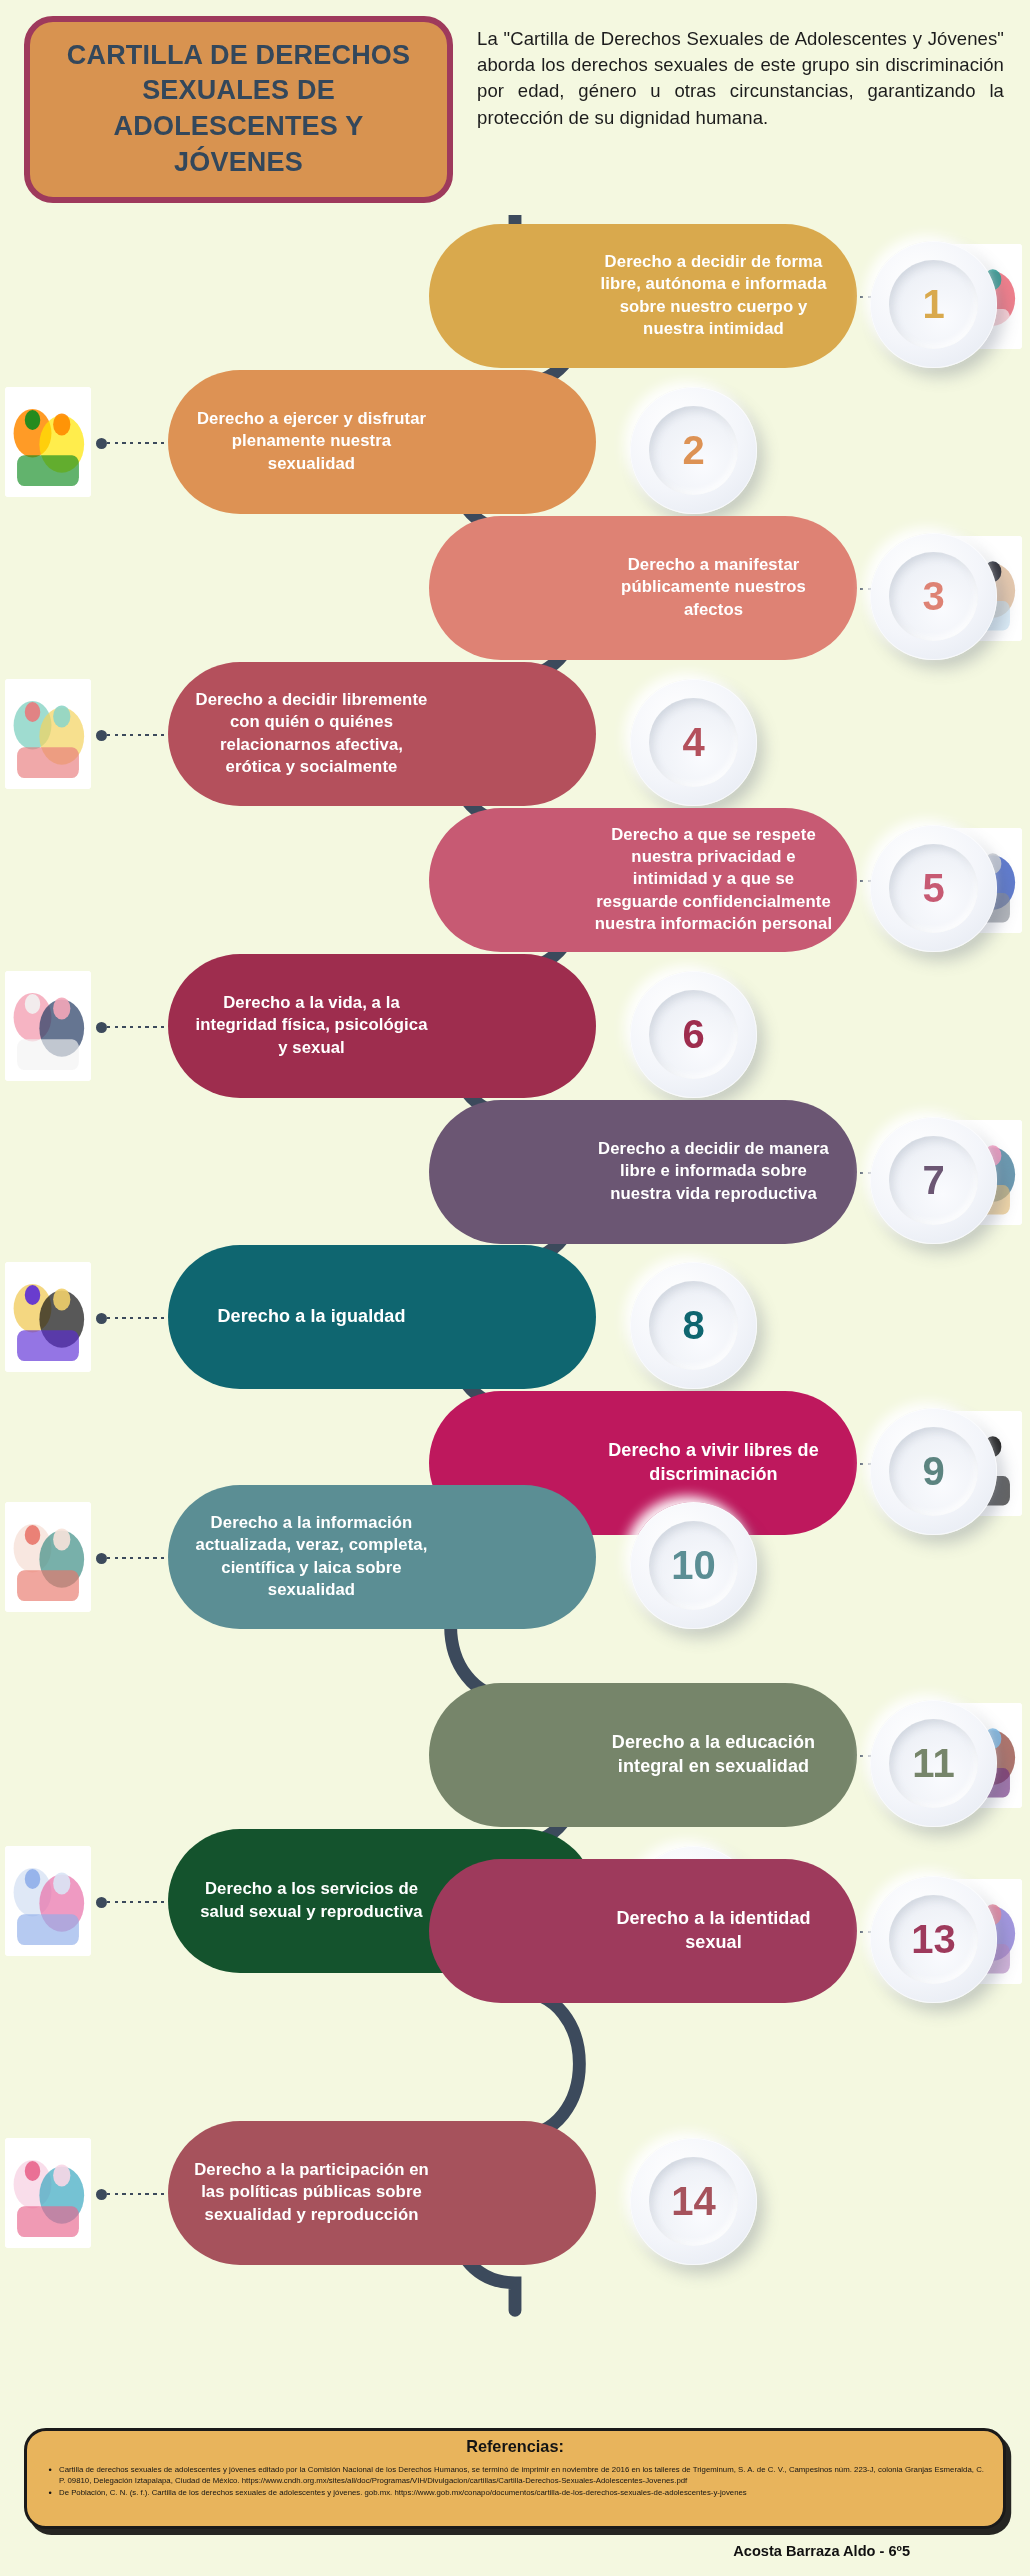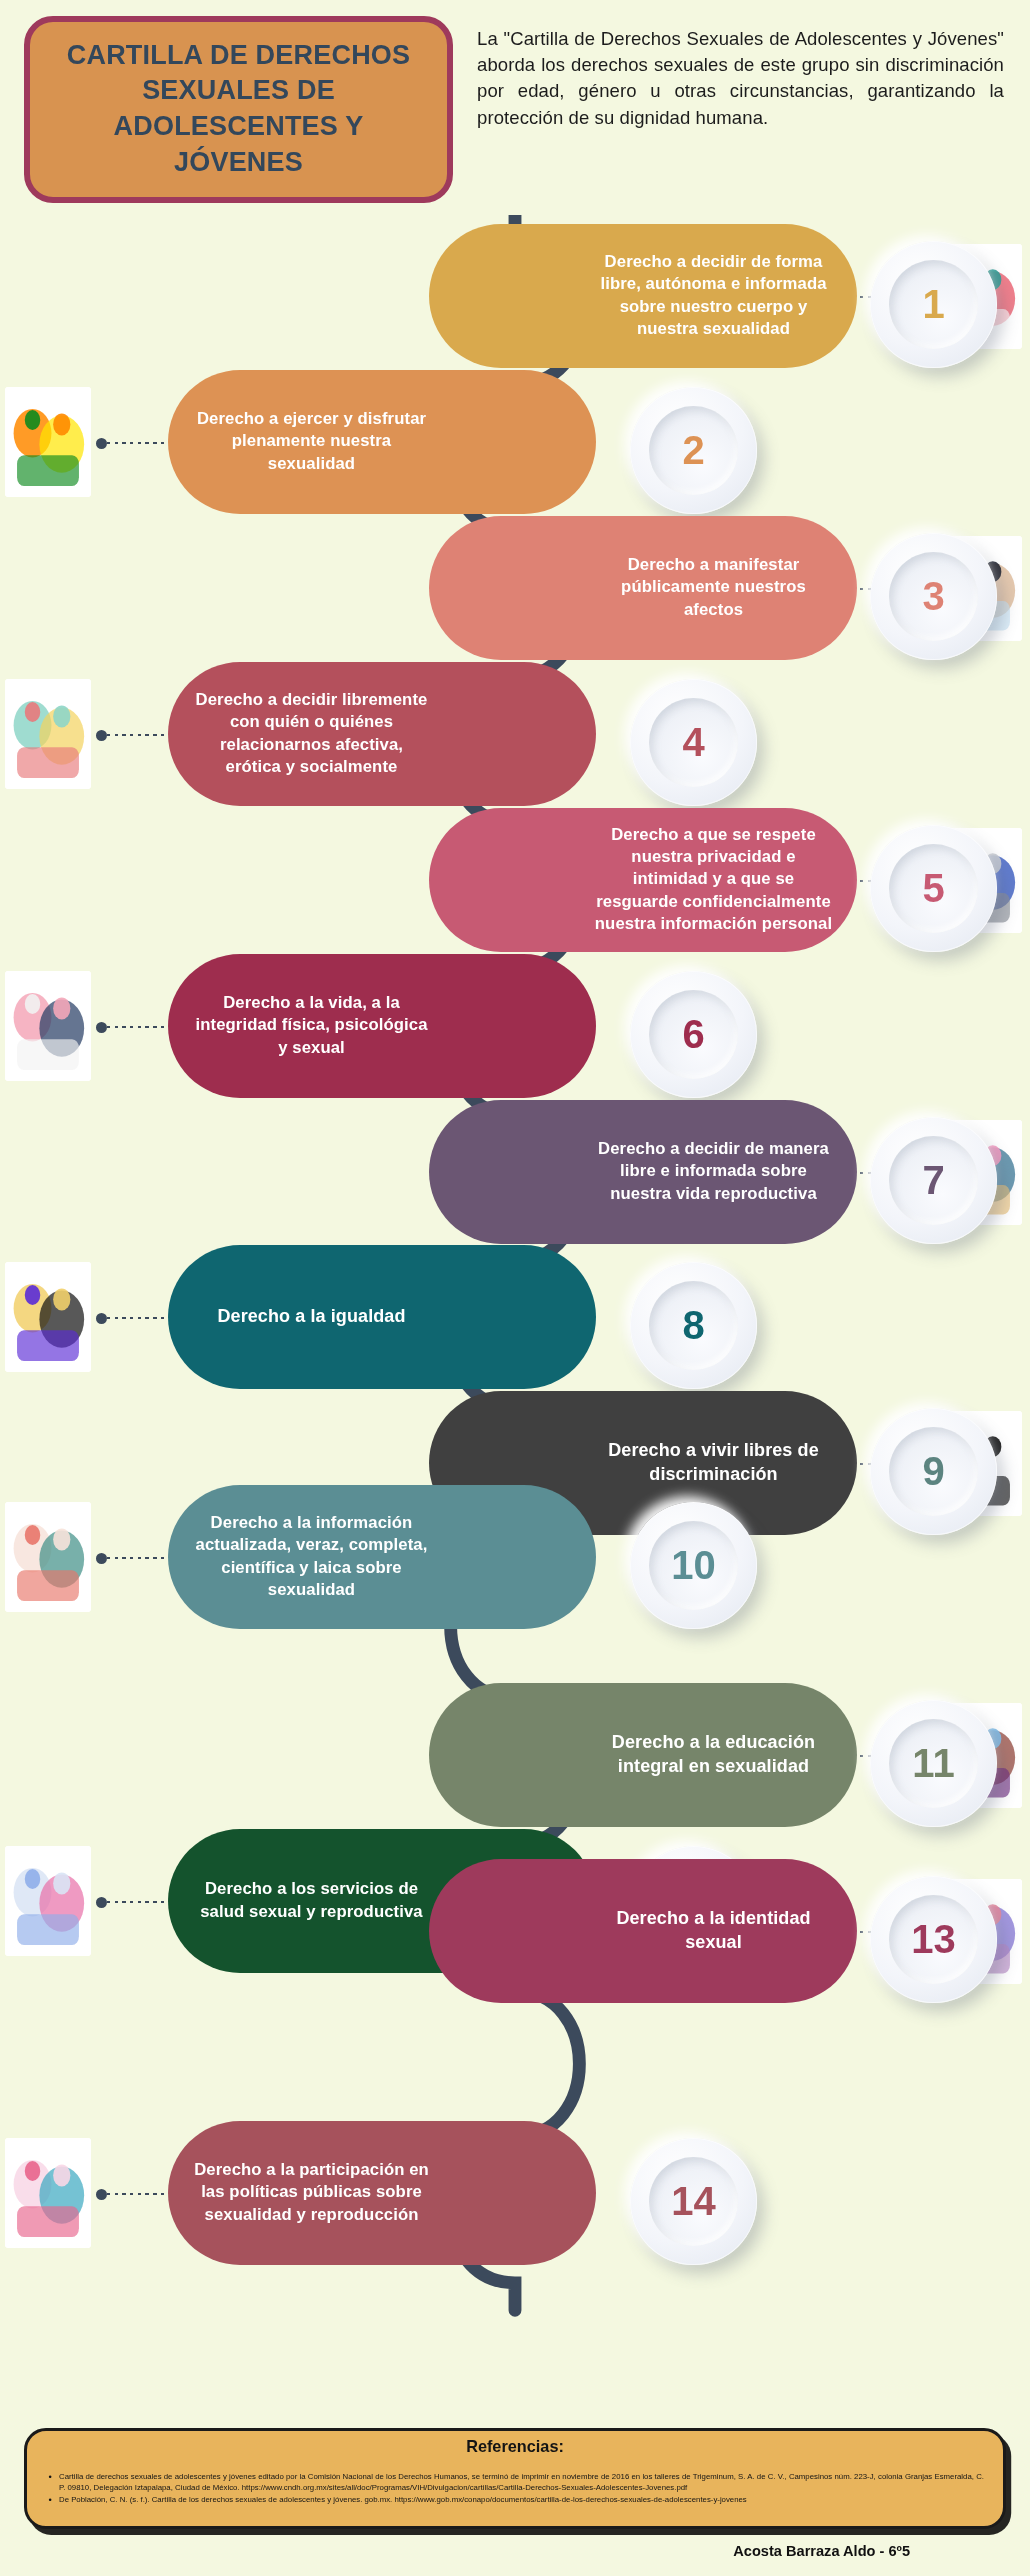--- a/index.html
+++ b/index.html
@@ -149,21 +149,21 @@
     top: 2428px;
     width: 982px;
     height: 101px;
     background: #E8B45C;
     border: 3.4px solid #1A1A1A;
     border-radius: 22px;
     box-shadow: 5.2px 6px 0 rgba(0,0,0,.85);
     padding: 6px 19px 5.2px 19px;
     z-index: 5;
   }
-  .refs h2 { text-align: center; font-size: 16.3px; font-weight: bold; color: #141414; margin-bottom: 16px; }
+  .refs h2 { text-align: center; font-size: 16.3px; font-weight: bold; color: #141414; margin-bottom: 9px; }
   .refs ul { list-style: none; }
   .refs li {
     position: relative;
     padding-left: 13px;
     font-size: 7.8px;
     line-height: 1.37;
     color: #141414;
     text-align: justify;
     margin-bottom: 1.7px;
   }
@@ -207,21 +207,21 @@
            L 600 1728 C 700 1728 700 1898 600 1898
            L 600 1898 C 500 1898 500 2068 600 2068
            L 600 2068 C 700 2068 700 2238 600 2238
            L 600 2238 C 500 2238 500 2408 600 2408
            L 600 2408 L 600 2440"></path>
 </svg>
 
 <div id="rows-root">
     <div class="row" style="top: 215px;">
       <div class="capsule right" style="background: rgb(217, 169, 77);">
-        <div class="txt">Derecho a decidir de forma libre, autónoma e informada sobre nuestro cuerpo y nuestra sexualidad</div>
+        <div class="txt">Derecho a decidir de forma libre, autónoma e informada sobre nuestro cuerpo y nuestra intimidad</div>
         <div class="badge">
           <span class="num" style="color: rgb(217, 169, 77);">1</span>
         </div>
       </div>
       <div class="connector" style="top: 76px; left: 860px; width: 72px;">
         <div class="dash"></div>
         <div class="dot"></div>
       </div>
       <div class="illus" style="left: 936px; top: 29px; width: 86px; height: 105px;">
         <svg viewBox="0 0 100 100" preserveAspectRatio="none">
@@ -382,21 +382,21 @@
     <rect width="100" height="100" fill="#FFFFFF"></rect>
     <circle cx="32" cy="42" r="22" fill="#F2D06B" opacity=".85"></circle>
     <circle cx="66" cy="52" r="26" fill="#111111" opacity=".70"></circle>
     <rect x="14" y="62" width="72" height="28" rx="8" fill="#5A2BD6" opacity=".65"></rect>
     <circle cx="32" cy="30" r="9" fill="#5A2BD6" opacity=".9"></circle>
     <circle cx="66" cy="34" r="10" fill="#F2D06B" opacity=".9"></circle>
   </svg>
       </div>
     </div>
     <div class="row" style="top: 1382px;">
-      <div class="capsule right small" style="background: #404040;">
+      <div class="capsule right small" style="background: #be185d;">
         <div class="txt">Derecho a vivir libres de discriminación</div>
         <div class="badge">
           <span class="num" style="color: rgb(92, 132, 128);">9</span>
         </div>
       </div>
       <div class="connector" style="top: 76px; left: 860px; width: 72px;">
         <div class="dash"></div>
         <div class="dot"></div>
       </div>
       <div class="illus" style="left: 936px; top: 29px; width: 86px; height: 105px;">

